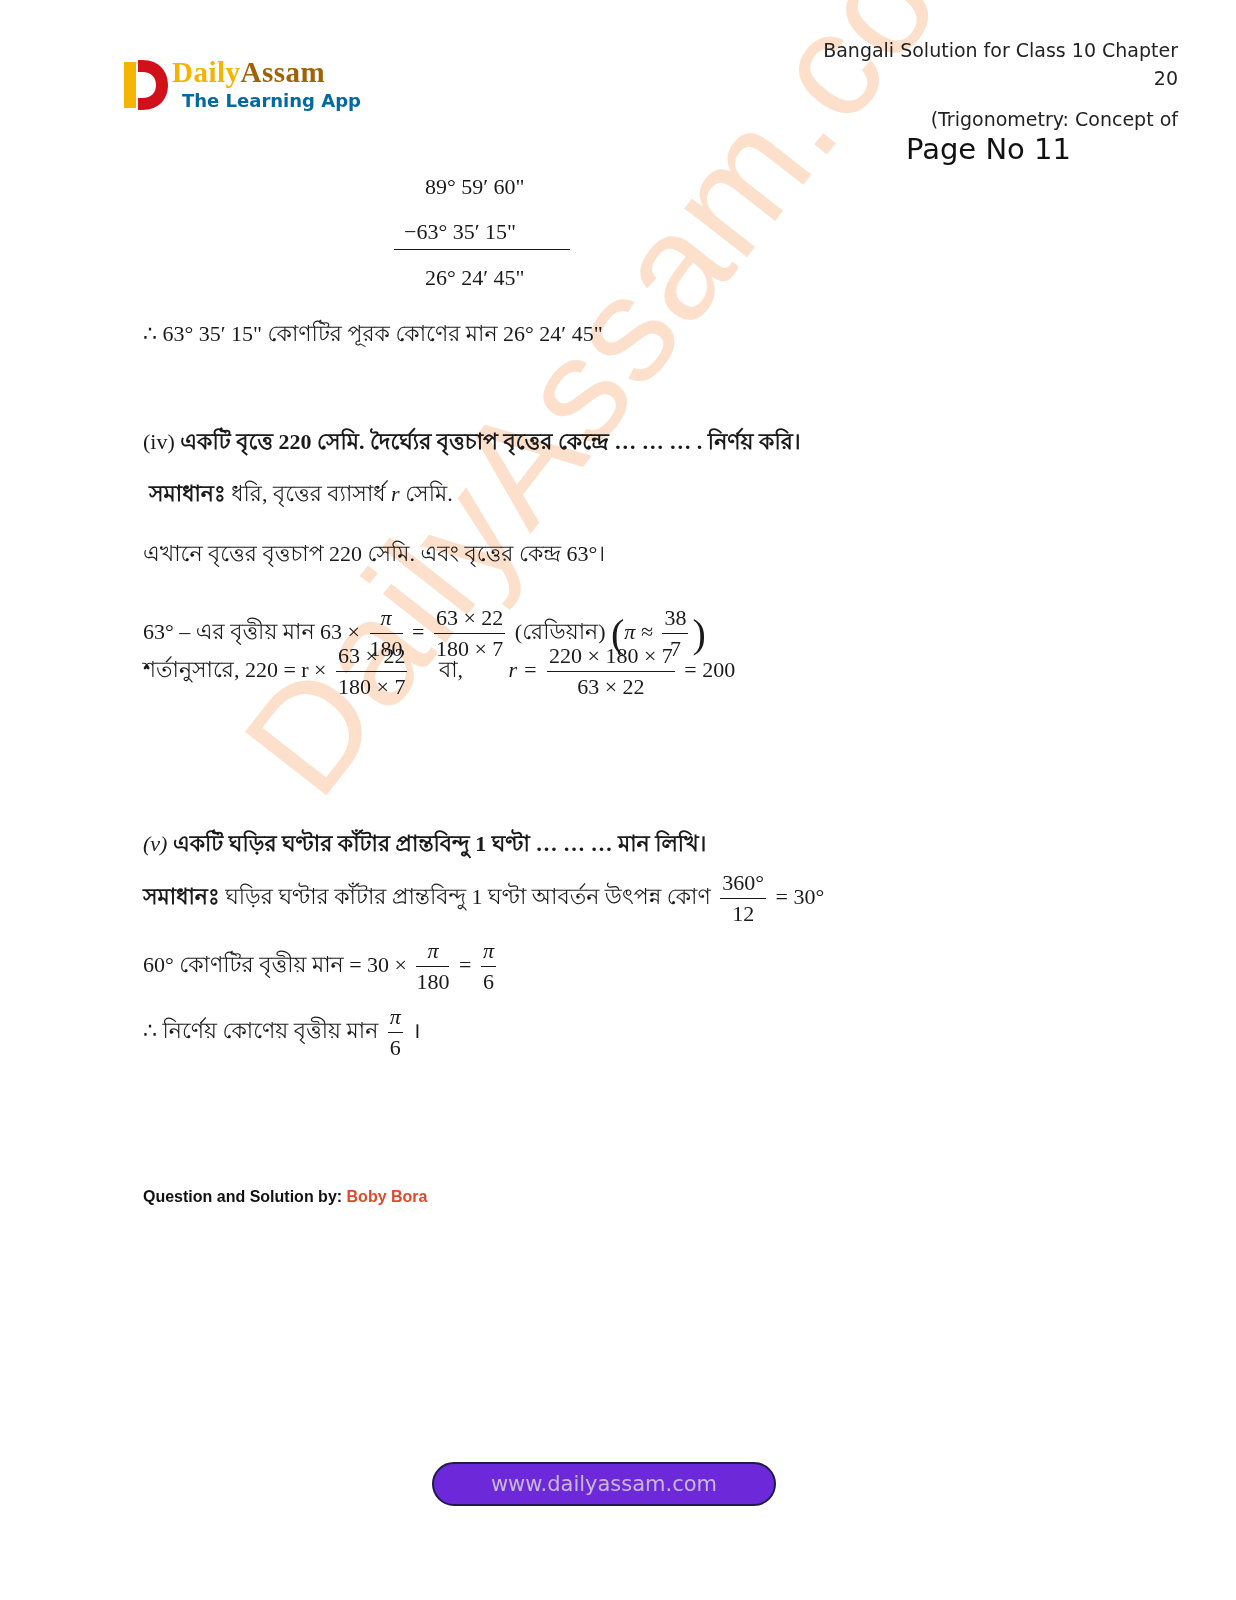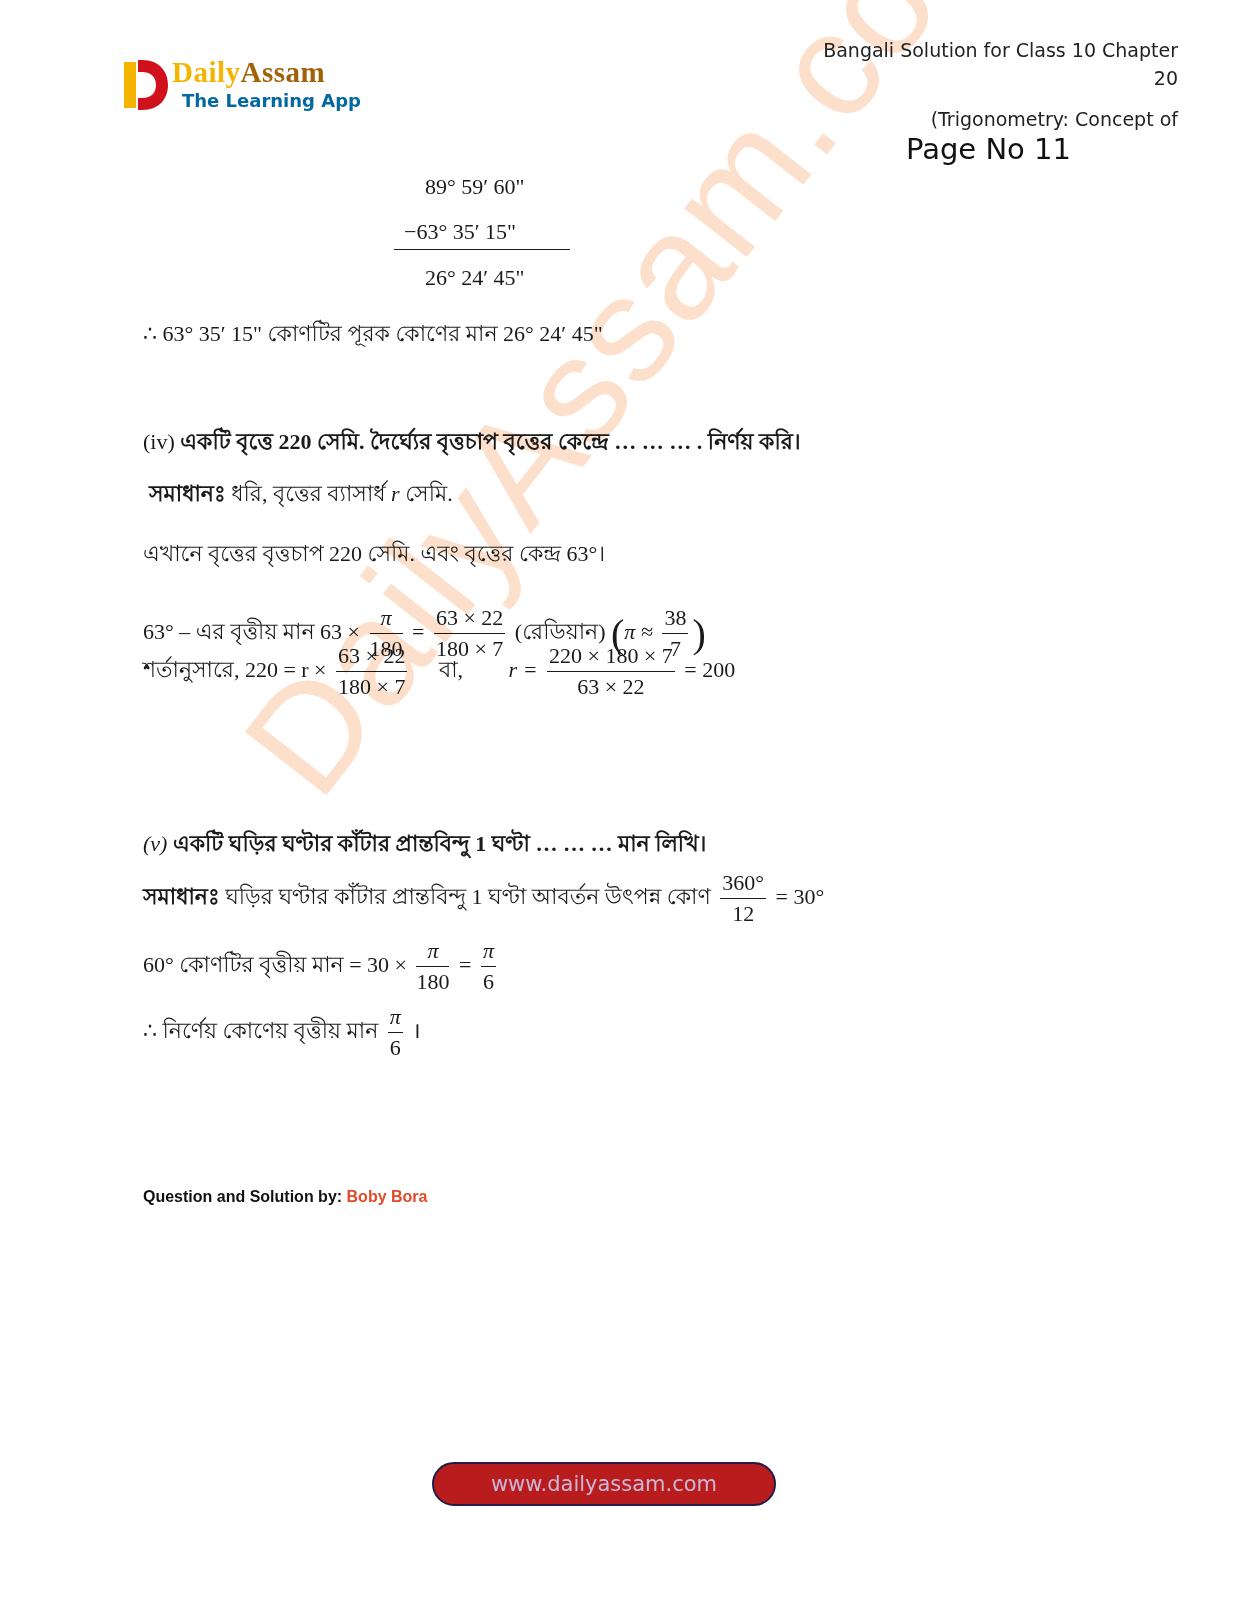--- a/index.html
+++ b/index.html
@@ -42,21 +42,21 @@
   .frac .den { display: block; padding-top: 2px; line-height: 26px; }
   .paren { font-size: 40px; vertical-align: middle; font-weight: 200; }
 
   .hr { position: absolute; left: 394px; top: 249px; width: 176px; height: 0; border-top: 1.8px solid #1a1a1a; }
 
   .credit { left: 143px; top: 1188px; font-family: Liberation Sans, sans-serif; font-weight: bold;
             font-size: 16px; color: #111; z-index: 2; }
   .credit .author { color: #e04a2a; }
 
   .footer-pill { left: 432px; top: 1462px; width: 340px; height: 40px; border-radius: 22px;
-                 background: #b91c1c; border: 2px solid #1f1b4a; z-index: 2;
+                 background: #6d28d9; border: 2px solid #1f1b4a; z-index: 2;
                  display: flex; align-items: center; justify-content: center;
                  font-family: "DejaVu Sans", sans-serif; font-size: 21px; color: #c8b8d8; }
 </style>
 </head>
 <body>
 
 <div class="watermark">
   <span>DailyAssam.com</span>
 </div>
 

